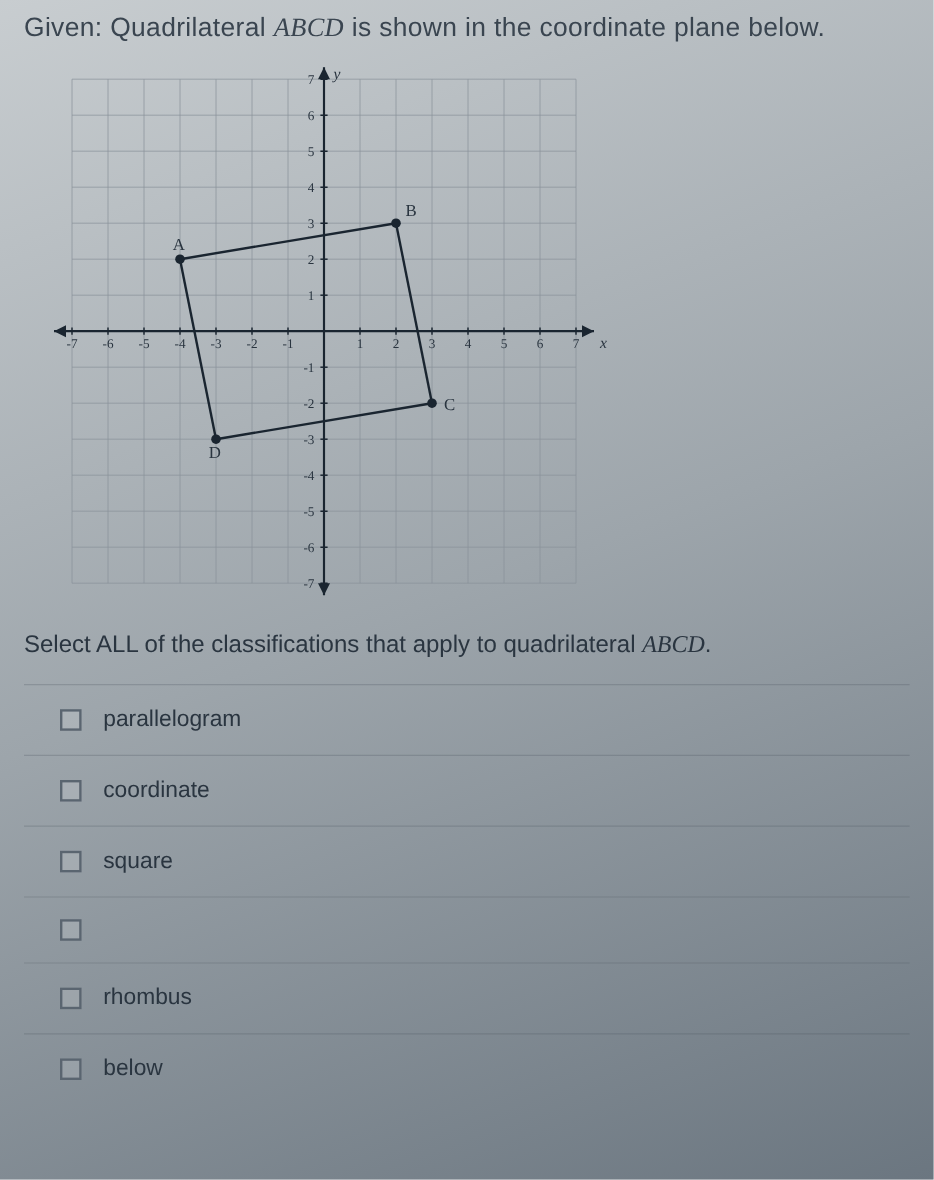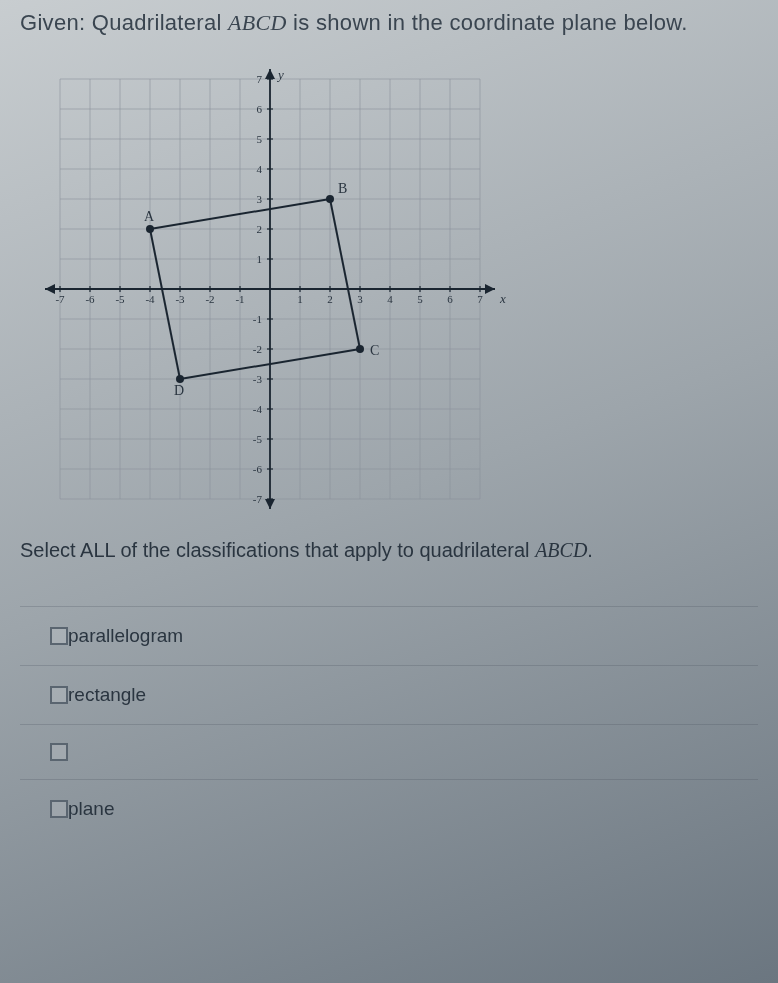--- a/index.html
+++ b/index.html
@@ -7,48 +7,49 @@
       font-family: Arial, sans-serif;
       background: linear-gradient(160deg, #c8cdd0 0%, #9da5ab 50%, #6b7680 100%);
       width: 778px;
       height: 983px;
       padding: 10px 20px;
       color: #2a3540;
     }
     .prompt-text {
       font-size: 22px;
       color: #3a4550;
-      margin-bottom: 28px;
+      margin-bottom: 15px;
       letter-spacing: 0.3px;
     }
     .prompt-text em {
       font-style: italic;
       font-family: 'Times New Roman', serif;
     }
     .chart-container {
       margin: 0 0 20px 10px;
     }
     .instruction-text {
       font-size: 20px;
       color: #2a3540;
-      margin: 25px 0 44px 0;
+      margin: 25px 0 21px 0;
     }
     .instruction-text em {
       font-style: italic;
       font-family: 'Times New Roman', serif;
     }
     .options-list {
       display: flex;
       flex-direction: column;
     }
     .option-row {
       display: flex;
       align-items: center;
       padding: 18px 0 18px 30px;
       border-top: 1px solid rgba(70,80,90,0.25);
+      gap: 18px;
     }
     .option-row:last-child {
       padding-bottom: 10px;
     }
     .checkbox {
       width: 18px;
       height: 18px;
       border: 2px solid #5a6570;
       background: rgba(255,255,255,0.15);
       flex-shrink: 0;
@@ -181,22 +182,30 @@
   <span>Select ALL of the classifications that apply to quadrilateral </span><em>ABCD</em><span>.</span>
 </div>
 
 <div class="options-list">
   <div class="option-row">
     <div class="checkbox"></div>
     <span class="option-label">parallelogram</span>
   </div>
   <div class="option-row">
     <div class="checkbox"></div>
-    <span class="option-label">rectangle</span>
-  </div>
-  <div class="option-row">
-    <div class="checkbox"></div>
-  </div>
-  <div class="option-row">
-    <div class="checkbox"></div>
-    <span class="option-label">plane</span>
+    <span class="option-label">coordinate</span>
+  </div>
+  <div class="option-row">
+    <div class="checkbox"></div>
+    <span class="option-label">square</span>
+  </div>
+  <div class="option-row">
+    <div class="checkbox"></div>
+  </div>
+  <div class="option-row">
+    <div class="checkbox"></div>
+    <span class="option-label">rhombus</span>
+  </div>
+  <div class="option-row">
+    <div class="checkbox"></div>
+    <span class="option-label">below</span>
   </div>
 </div>
 
 </body></html>

